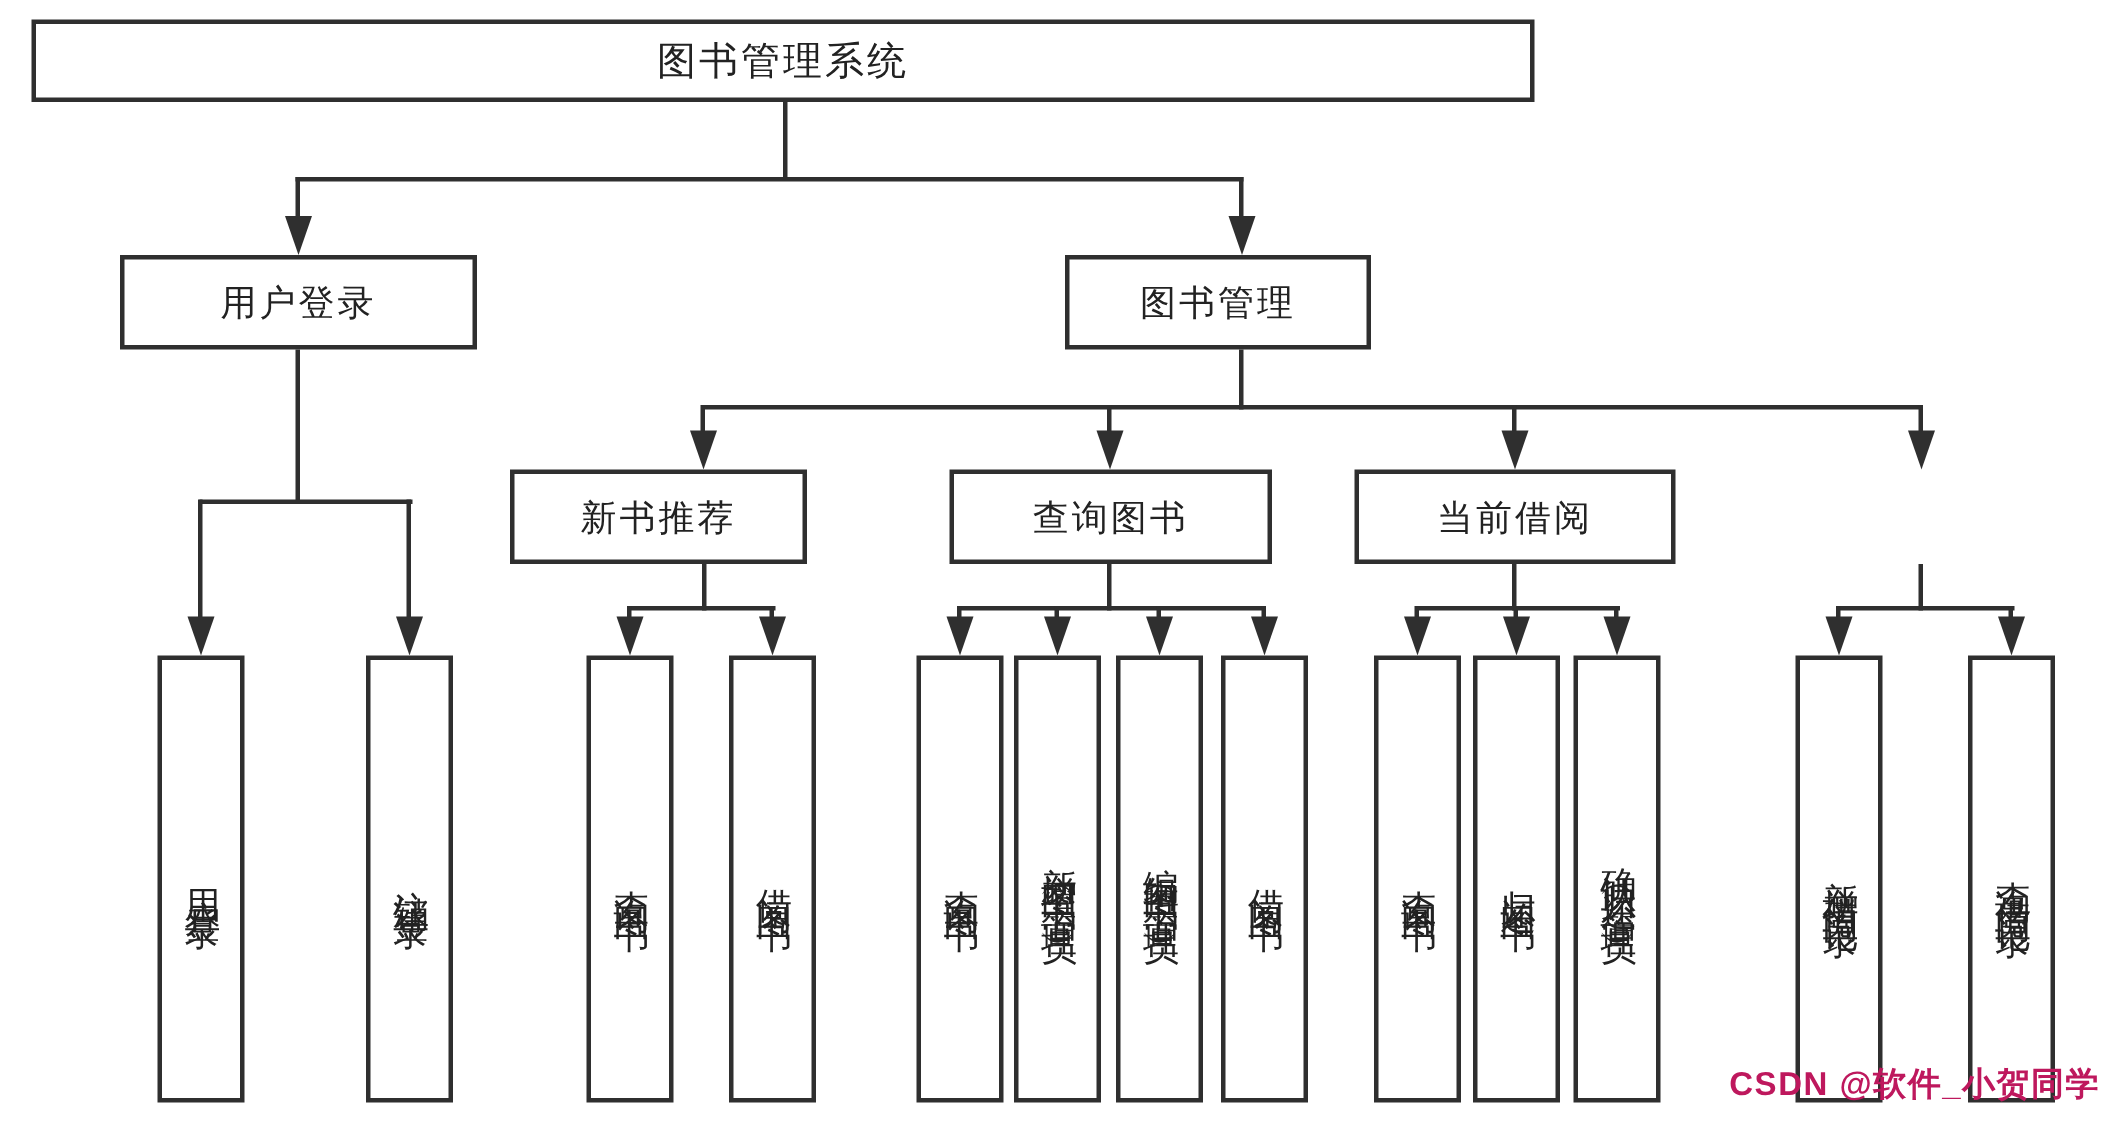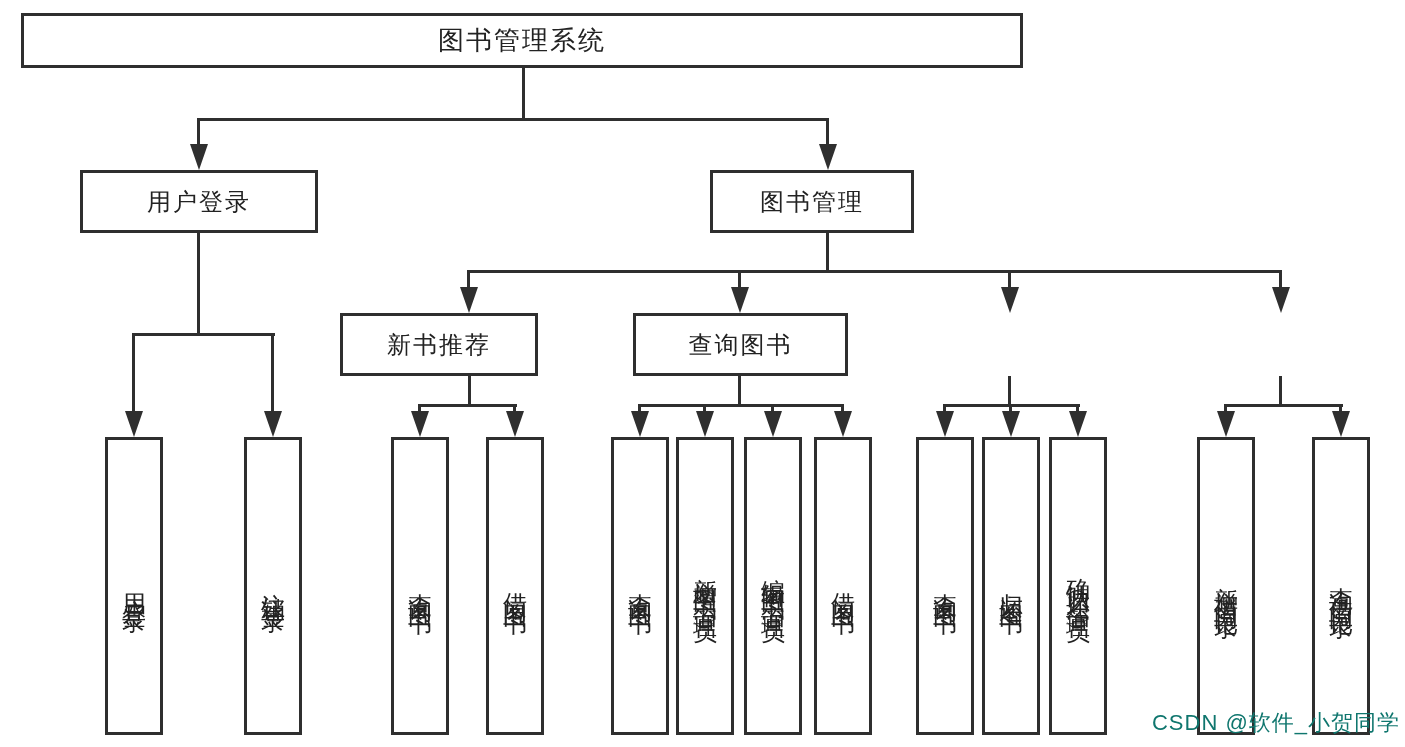--- a/index.html
+++ b/index.html
@@ -45,21 +45,22 @@
     border-left: 9px solid transparent;
     border-right: 9px solid transparent;
     border-top: 26px solid #2f2f2f;
   }
   .watermark {
     position: absolute;
     top: 708px;
     right: 5px;
     font-size: 22px;
     letter-spacing: 1px;
-    color: #0f766e;
+    color: #be185d;
+    font-weight: bold;
   }
 </style>
 </head>
 <body>
 
 <div class="stage">
 
   <div class="box title-box" style="left:21px; top:13px; width:1002px; height:55px;">图书管理系统</div>
 
   <div class="vline" style="left:522px; top:68px; height:52px;"></div>
@@ -85,20 +86,21 @@
   <div class="arr" style="left:460px; top:287px;"></div>
   <div class="vline" style="left:738px; top:270px; height:19px;"></div>
   <div class="arr" style="left:731px; top:287px;"></div>
   <div class="vline" style="left:1008px; top:270px; height:19px;"></div>
   <div class="arr" style="left:1001px; top:287px;"></div>
   <div class="vline" style="left:1279px; top:270px; height:19px;"></div>
   <div class="arr" style="left:1272px; top:287px;"></div>
 
   <div class="box" style="left:340px; top:313px; width:198px; height:63px;">新书推荐</div>
   <div class="box" style="left:633px; top:313px; width:215px; height:63px;">查询图书</div>
+  <div class="box" style="left:903px; top:313px; width:214px; height:63px;">当前借阅</div>
 
   <div class="vline" style="left:468px; top:376px; height:31px;"></div>
   <div class="hline" style="left:419px; top:404px; width:98px;"></div>
   <div class="vline" style="left:418px; top:404px; height:10px;"></div>
   <div class="arr" style="left:411px; top:411px;"></div>
   <div class="vline" style="left:513px; top:404px; height:10px;"></div>
   <div class="arr" style="left:506px; top:411px;"></div>
 
   <div class="vline" style="left:738px; top:376px; height:31px;"></div>
   <div class="hline" style="left:639px; top:404px; width:205px;"></div>

